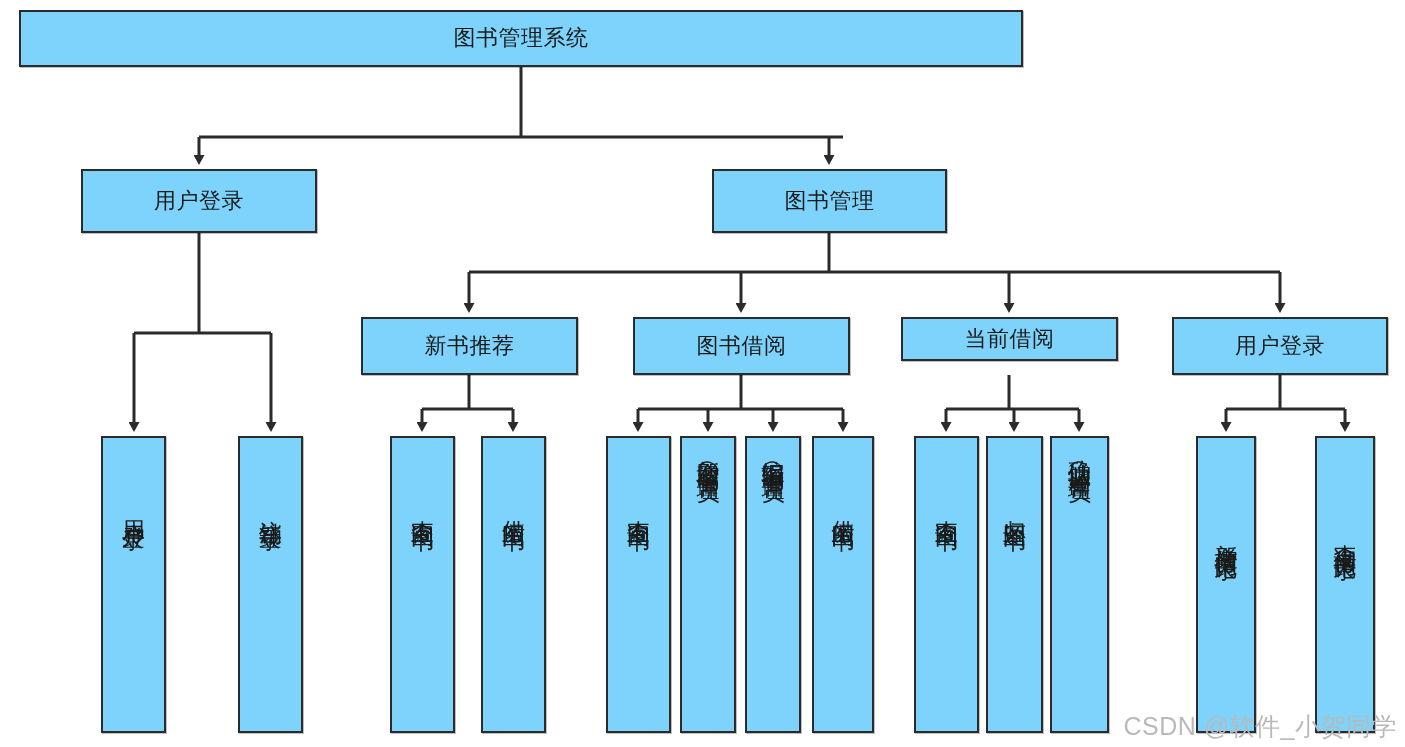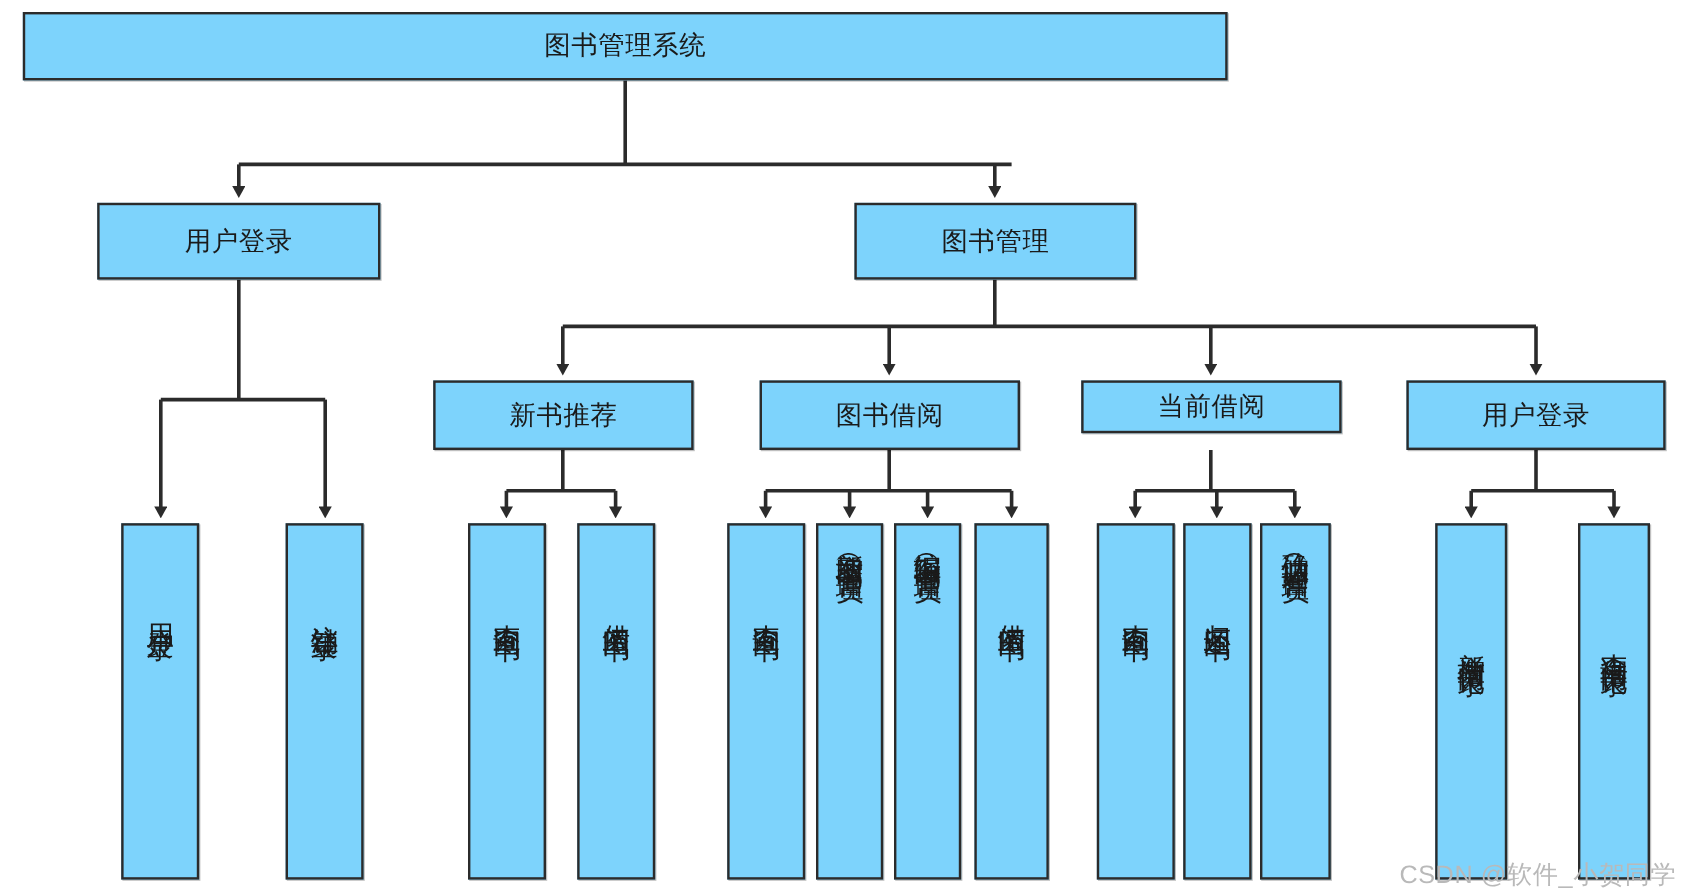--- a/index.html
+++ b/index.html
@@ -62,21 +62,21 @@
   .node.vertical.mid .lbl {
     margin-top: 60px;
   }
   .node.vertical.midsm .lbl {
     margin-top: 84px;
   }
   #watermark {
     position: absolute;
     right: 8px;
     bottom: 4px;
-    font-size: 21px;
+    font-size: 25px;
     color: #b9b9b9;
     letter-spacing: 0.5px;
     white-space: nowrap;
   }
 </style>
 </head>
 <body>
 
 <div id="canvas">
 

